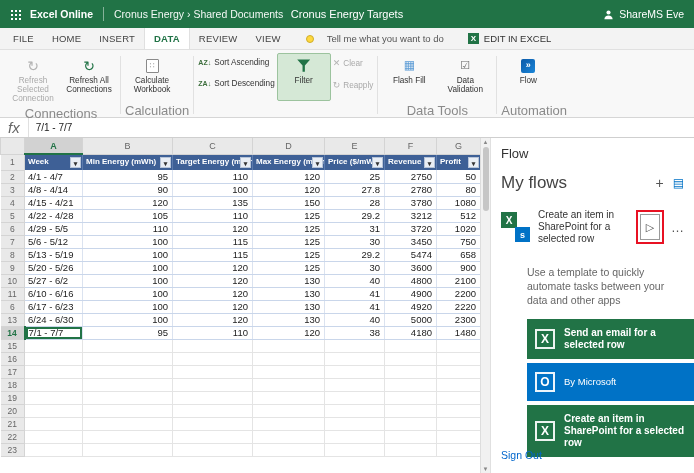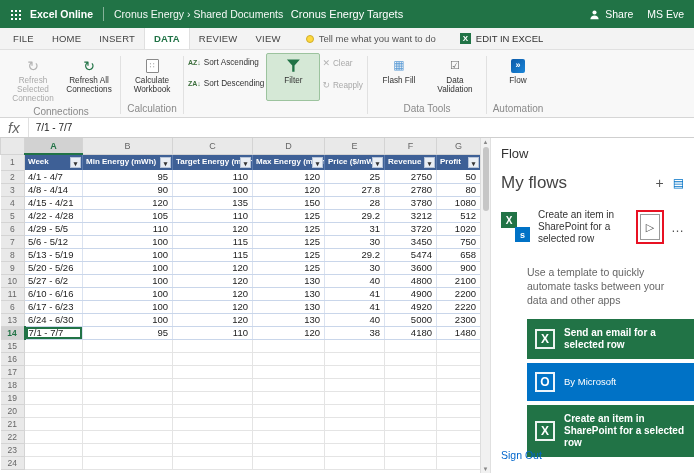--- a/index.html
+++ b/index.html
@@ -6,44 +6,44 @@
   html,body{width:694px;height:473px;overflow:hidden}
   body{font-family:"Liberation Sans",sans-serif;background:#fff;color:#222}
 
   
   .topbar{height:28px;background:#217346;color:#fff;display:flex;align-items:center;position:relative;padding:0 10px;font-size:10.5px}
   .waffle{width:11px;height:11px;margin-right:9px;background-image:radial-gradient(circle,#fff 1.1px,transparent 1.3px);background-size:4px 4px}
   .tb-app{font-weight:bold;white-space:nowrap;margin-right:10px}
   .tbsep{width:1px;height:14px;background:rgba(255,255,255,.45);margin-right:10px}
   .tb-crumb{white-space:nowrap;opacity:.95}
   .tb-title{position:absolute;left:50%;transform:translateX(-50%);font-size:11px;white-space:nowrap}
-  .tb-right{margin-left:auto;display:flex;align-items:center;gap:14px;white-space:nowrap}
+  .tb-right{margin-left:auto;display:flex;align-items:center;white-space:nowrap}
   .tb-share{display:flex;align-items:center;gap:5px}
 
   
   .tabrow{height:22px;background:#f3f3f3;border-bottom:1px solid #e0e0e0;display:flex;align-items:center;font-size:9.5px;color:#444;padding-left:4px}
   .tab{padding:0 9px;height:100%;display:flex;align-items:center;letter-spacing:.2px}
   .tab.active{background:#fff;color:#217346;font-weight:bold;border-left:1px solid #e0e0e0;border-right:1px solid #e0e0e0}
-  .tellme{display:flex;align-items:center;gap:5px;margin-left:16px;color:#555}
+  .tellme{display:flex;align-items:center;gap:13px;margin-left:16px;color:#555}
   .bulb{width:8px;height:8px;border-radius:50%;background:#ffd83d;border:1px solid #cfae2c}
   .editx{display:flex;align-items:center;gap:5px;margin-left:24px;color:#333}
   .xlmini{width:11px;height:11px;background:#217346;color:#fff;font-size:8px;font-weight:bold;display:flex;align-items:center;justify-content:center}
 
   
   .ribbon{height:68px;background:#f8f8f8;border-bottom:1px solid #d6d6d6;display:flex;align-items:stretch;padding:3px 2px 0 2px}
   .rgroup{display:flex;flex-direction:column;padding:0 4px}
   .rbtns{flex:1;display:flex;align-items:flex-start;gap:2px}
   .bigbtn{width:54px;min-height:48px;display:flex;flex-direction:column;align-items:center;text-align:center;font-size:8.2px;line-height:9px;color:#333;padding-top:3px;border:1px solid transparent;border-radius:2px}
   .bigbtn.active{background:#d5e8d6;border-color:#9cc39e}
   .bigbtn.disabled{color:#a9a9a9}
   .iconbox{height:17px;display:flex;align-items:center;justify-content:center;margin-bottom:2px}
   .smallstack{display:flex;flex-direction:column;gap:12px;padding-top:5px}
   .smallbtn{display:flex;align-items:center;gap:3px;font-size:8.2px;color:#333;white-space:nowrap}
   .smallbtn.disabled{color:#a9a9a9}
-  .glabel{font-size:10px;color:#8a8a8a;text-align:center;padding:2px 0 3px}
+  .glabel{font-size:13px;color:#8a8a8a;text-align:center;padding:2px 0 3px}
   .gsep{width:1px;background:#e1e1e1;margin:3px 0}
   .refresh{font-size:14px;line-height:14px}
   .green{color:#217346}.grayi{color:#b3b3b3}
   .funnel{width:13px;height:14px;background:#217346;clip-path:polygon(0 8%,100% 8%,59% 50%,59% 94%,41% 94%,41% 50%)}
   .sortmini{font-size:7px;font-weight:bold;color:#3c6e3c;letter-spacing:0}
   .clearmini{font-size:9px;color:#b3b3b3}
   .calcicon{width:13px;height:14px;border:1px solid #8a8a8a;border-radius:1px;font-size:8px;color:#8a8a8a;display:flex;align-items:center;justify-content:center;background:#fff}
   .fficon{font-size:12px;color:#5b9bd5}
   .dvicon{font-size:11px;color:#666}
   .flowicon{width:14px;height:14px;background:linear-gradient(135deg,#0b59a8,#1b86d8);color:#fff;font-size:9px;font-weight:bold;display:flex;align-items:center;justify-content:center;border-radius:2px}
@@ -488,30 +488,20 @@
           <tr class="erow">
             <td class="rn">23</td>
             <td class="ec"></td>
             <td class="ec"></td>
             <td class="ec"></td>
             <td class="ec"></td>
             <td class="ec"></td>
             <td class="ec"></td>
             <td class="ec"></td>
           </tr>
-          <tr class="erow">
-            <td class="rn">24</td>
-            <td class="ec"></td>
-            <td class="ec"></td>
-            <td class="ec"></td>
-            <td class="ec"></td>
-            <td class="ec"></td>
-            <td class="ec"></td>
-            <td class="ec"></td>
-          </tr>
         </tbody>
       </table>
   </div>
 
   <div class="vscroll">
     <span>▲</span>
     <span class="vthumb"></span>
     <span class="vspace"></span>
     <span>▼</span>
   </div>

